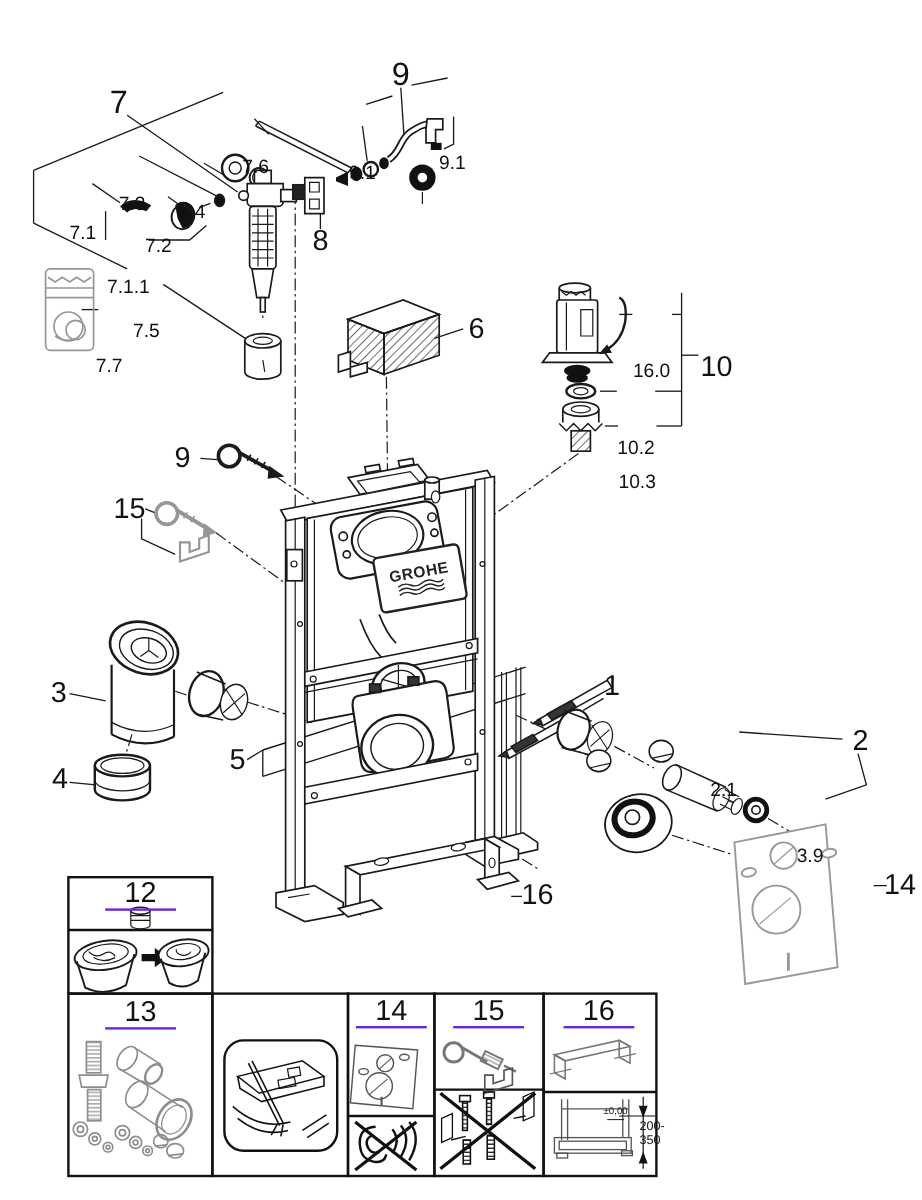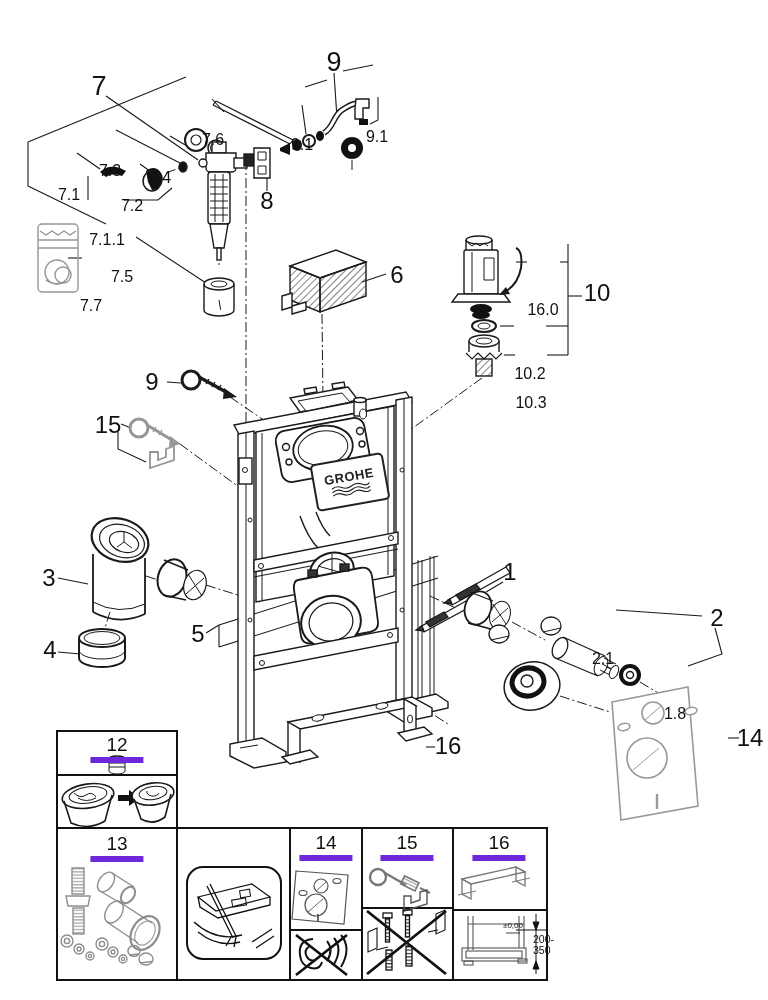--- a/index.html
+++ b/index.html
@@ -4,22 +4,22 @@
 <style>
   html,body{margin:0;padding:0;background:#fff;}
   #canvas{position:relative;width:768px;height:1000px;background:#fff;overflow:hidden;
           font-family:"Liberation Sans",sans-serif;}
   #art{position:absolute;left:0;top:0;z-index:1;}
   .co{position:absolute;transform:translate(-50%,-50%);color:#111;z-index:3;white-space:nowrap;
       font-family:"Liberation Sans",sans-serif;}
   .co.xl{font-size:27px;}
   .co.lg{font-size:24px;}
   .co.md{font-size:16px;margin-top:48px;}
-  .ph{position:absolute;transform:translateX(-50%);color:#111;z-index:3;font-size:19px;
-      border-bottom:6px solid #6d28d9;padding:0 16px 1px;line-height:22px;}
+  .ph{position:absolute;transform:translateX(-50%);color:#111;z-index:3;font-size:24px;
+      border-bottom:2px solid #6d28d9;padding:0 16px 1px;line-height:22px;}
   .logo{position:absolute;left:313px;top:458px;width:70px;height:44px;z-index:2;
         border:2px solid #222;border-radius:5px;background:#fff;
         transform:rotate(-10deg);display:flex;flex-direction:column;
         align-items:center;justify-content:center;}
   .logo .lt{font-size:13px;font-weight:bold;letter-spacing:.5px;color:#222;line-height:13px;}
   .dim0{position:absolute;left:503px;top:921px;width:30px;font-size:8px;color:#111;z-index:3;}
   .dimr{position:absolute;left:505px;top:934px;width:32px;text-align:center;font-size:10.5px;
         line-height:11px;color:#111;z-index:3;}
   .dimr span{display:block;margin-left:28px;}
 </style>
@@ -521,32 +521,32 @@
 <div class="co md" style="left:110px;top:123px">7.3</div>
 <div class="co md" style="left:160px;top:130px">7.4</div>
 <div class="co md" style="left:69px;top:147px">7.1</div>
 <div class="co md" style="left:132px;top:158px">7.2</div>
 <div class="co md" style="left:107px;top:192px">7.1.1</div>
 <div class="co lg" style="left:267px;top:201px">8</div>
 <div class="co md" style="left:122px;top:229px">7.5</div>
 <div class="co md" style="left:91px;top:258px">7.7</div>
 <div class="co lg" style="left:397px;top:275px">6</div>
 <div class="co md" style="left:543px;top:262px">16.0</div>
-<div class="co lg" style="left:597px;top:293px">10</div>
+<div class="co lg" style="left:597px;top:306px">10</div>
 <div class="co md" style="left:530px;top:326px">10.2</div>
 <div class="co md" style="left:531px;top:355px">10.3</div>
 <div class="co lg" style="left:152px;top:382px">9</div>
 <div class="co lg" style="left:108px;top:425px">15</div>
 <div class="co lg" style="left:49px;top:578px">3</div>
 <div class="co lg" style="left:510px;top:572px">1</div>
 <div class="co md" style="left:603px;top:611px">2.1</div>
 <div class="co lg" style="left:717px;top:618px">2</div>
 <div class="co lg" style="left:198px;top:634px">5</div>
 <div class="co lg" style="left:50px;top:650px">4</div>
-<div class="co md" style="left:675px;top:666px">1.8</div>
+<div class="co md" style="left:675px;top:666px">3.9</div>
 <div class="co lg" style="left:448px;top:746px">16</div>
 <div class="co lg" style="left:750px;top:738px">14</div>
 
 <div class="ph" style="left:117px;top:734px">12</div>
 <div class="ph" style="left:117px;top:833px">13</div>
 <div class="ph" style="left:326px;top:832px">14</div>
 <div class="ph" style="left:407px;top:832px">15</div>
 <div class="ph" style="left:499px;top:832px">16</div>
 
 <div class="dim0">±0,00</div>

